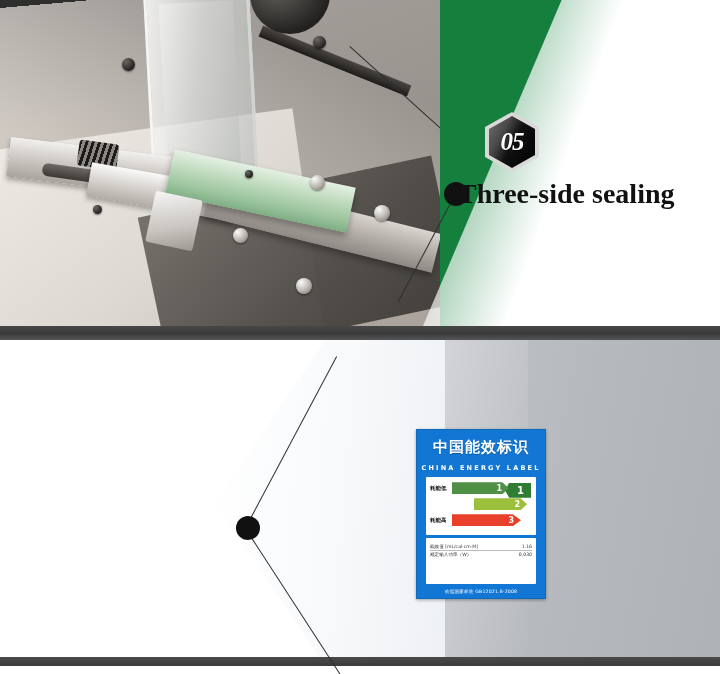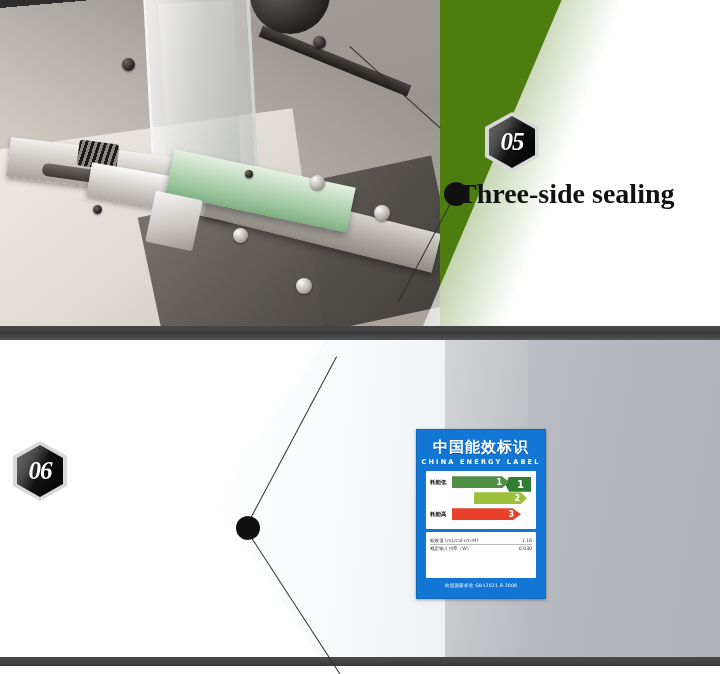--- a/index.html
+++ b/index.html
@@ -1,21 +1,21 @@
 <!DOCTYPE html>
 <html><head>
 <meta charset="utf-8">
 <style>
   html,body{margin:0;padding:0;background:#fff;}
   body{width:720px;height:674px;overflow:hidden;
        font-family:"Liberation Serif",serif;}
   .page{position:relative;width:720px;height:674px;background:#ffffff;overflow:hidden;}
 
   
-  .panel-top{position:absolute;left:0;top:0;width:720px;height:326px;overflow:hidden;background:#4d7c0f;}
+  .panel-top{position:absolute;left:0;top:0;width:720px;height:326px;overflow:hidden;background:#15803d;}
 
   
   .photo-top{position:absolute;left:0;top:0;width:440px;height:326px;overflow:hidden;
      background:
        linear-gradient(175deg,#2e2e2e 0 2.2%, rgba(46,46,46,0) 2.2%),
        linear-gradient(200deg, rgba(120,116,112,.55) 0 22%, rgba(0,0,0,0) 60%),
        linear-gradient(160deg,#d8d4cf 0%,#cfc9c2 30%,#bdb7b0 58%,#a9a29b 100%);
   }
   
   .mech-body{position:absolute;left:-20px;top:130px;width:330px;height:230px;
@@ -108,21 +108,21 @@
      background:linear-gradient(180deg,#4a4a4a,#3b3b3b);}
 
   
   .energy-label{position:absolute;left:416px;top:429px;width:130px;height:170px;
      background:#1277d4;box-shadow:0 1px 3px rgba(0,0,0,.35);
      padding:4px;box-sizing:border-box;border:1px solid #0f6ab8;}
   .el-head{padding:6px 0 3px;text-align:center;}
   .el-cn{font-family:"DejaVu Sans",sans-serif;color:#ffffff;font-size:15px;font-weight:bold;
      letter-spacing:1px;line-height:1.05;text-shadow:0 1px 0 rgba(0,0,0,.25);}
   .el-en{font-family:"DejaVu Sans",sans-serif;color:#ffffff;font-size:6.5px;font-weight:bold;
-     letter-spacing:2.2px;margin-top:2px;}
+     letter-spacing:2.2px;margin-top:8px;}
   .el-box{background:#ffffff;margin:2px 5px;border-radius:1px;padding:5px 4px;position:relative;}
   .el-row{display:flex;align-items:center;height:13px;margin-bottom:3px;}
   .el-side{width:22px;font-family:"DejaVu Sans",sans-serif;font-size:5.5px;color:#111;
      font-weight:bold;line-height:1;}
   .arrow{height:12px;display:flex;align-items:center;justify-content:flex-end;
      padding-right:7px;color:#fff;font-family:"DejaVu Sans",sans-serif;font-size:8px;font-weight:bold;
      clip-path:polygon(0 0,88% 0,100% 50%,88% 100%,0 100%);}
   .a1{width:50px;background:#4f8f46;}
   .a2{width:46px;margin-left:22px;background:#9cc03c;}
   .a3{width:62px;background:#e8402a;}
@@ -193,25 +193,20 @@
     <div class="machine-body"></div>
     <div class="machine-sheen"></div>
     <div class="bot-wedge"></div>
     <div class="bot-floor"></div>
   </div>
 
   <div class="lead" style="left:247px;top:524px;width:190px;height:1.4px;transform:rotate(-62deg);"></div>
   <div class="lead" style="left:247px;top:530px;width:175px;height:1.4px;transform:rotate(57deg);"></div>
   <div class="dot" style="left:236px;top:516px;width:24px;height:24px;"></div>
 
-  <div class="hex-wrap" style="left:13px;top:441px;">
-    <div class="hex"></div>
-    <div class="hex-in"></div>
-    <div class="hex-num">06</div>
-  </div>
 
   <div class="energy-label">
     <div class="el-head">
       <div class="el-cn">中国能效标识</div>
       <div class="el-en">CHINA ENERGY LABEL</div>
     </div>
 
     <div class="el-box">
       <div class="grade">1</div>
       <div class="el-row">

